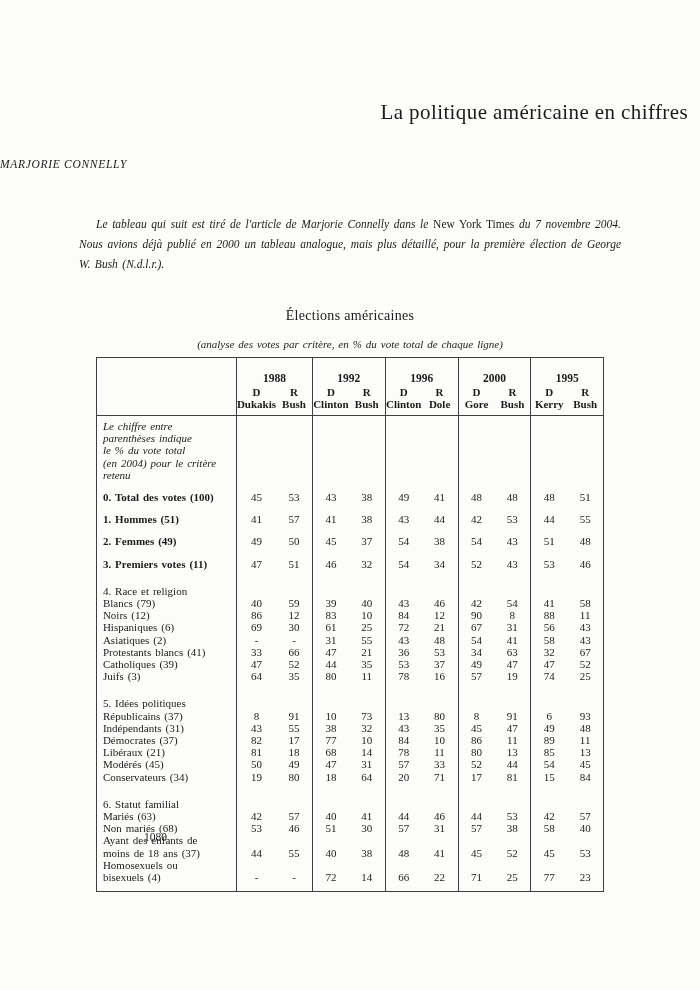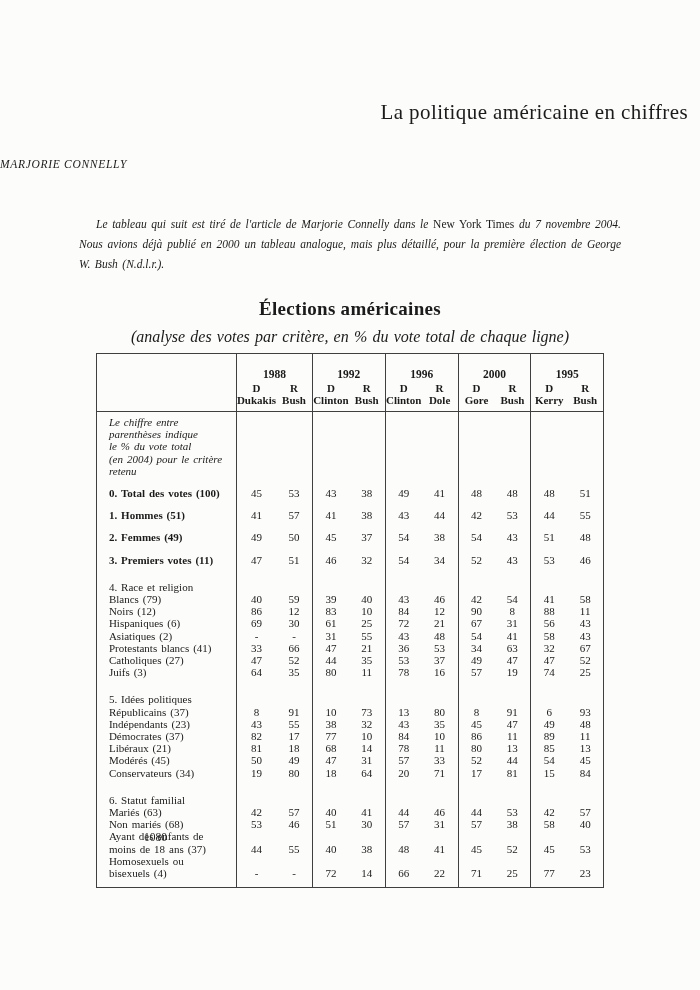--- a/index.html
+++ b/index.html
@@ -32,30 +32,30 @@
     margin:44px auto 0;
     font-size:11.5px;
     font-style:italic;
     line-height:20px;
     text-align:justify;
     text-indent:17px;
     word-spacing:1.6px;
   }
   .intro .roman{font-style:normal;}
   .tbl-title{
-    margin-top:24px;
+    margin-top:34px;
     text-align:center;
-    font-size:19px;
-    font-weight:bold;
+    font-size:14px;
+    font-weight:normal;
     letter-spacing:.3px;
   }
   .tbl-subtitle{
-    margin-top:8px;
+    margin-top:14px;
     text-align:center;
-    font-size:16px;
+    font-size:11px;
     font-style:italic;
     word-spacing:1.2px;
   }
   table.elections{
     border-collapse:collapse;
     table-layout:fixed;
     margin:7px auto 0;
     border:1.2px solid #3f3f3f;
   }
   col.c-label{width:140px;}
@@ -66,21 +66,21 @@
   thead th.cand{font-size:11px;font-weight:bold;padding-bottom:5px;padding-top:1px;}
   thead th.cand .line{line-height:12px;}
   thead tr.hdr2 th,thead th.corner{border-bottom:1px solid #3f3f3f;}
   .gs{border-left:1px solid #3f3f3f;}
   tbody td{
     font-size:11px;
     line-height:12.2px;
     vertical-align:bottom;
     text-align:center;
   }
-  tbody td.lbl{text-align:left;padding-left:12px;padding-right:4px;word-spacing:1.2px;}
+  tbody td.lbl{text-align:left;padding-left:6px;padding-right:4px;word-spacing:1.2px;}
   tbody tr.bold td.lbl{font-weight:bold;}
   tbody tr.section td.lbl{font-weight:normal;}
   tbody tr.note td{padding-top:4px;}
   tbody tr.note td.lbl{font-style:italic;font-weight:normal;}
   tbody tr.gap-md td{padding-top:10px;}
   tbody tr.gap-lg td{padding-top:15px;}
   tbody tr:last-child td{padding-bottom:8px;}
   .page-number{
     position:absolute;
     left:104px;top:831px;
@@ -306,21 +306,21 @@
           <td class="val gs">47</td>
           <td class="val">21</td>
           <td class="val gs">36</td>
           <td class="val">53</td>
           <td class="val gs">34</td>
           <td class="val">63</td>
           <td class="val gs">32</td>
           <td class="val">67</td>
         </tr>
         <tr class="data">
-          <td class="lbl">Catholiques (27)</td>
+          <td class="lbl">Catholiques (39)</td>
           <td class="val gs">47</td>
           <td class="val">52</td>
           <td class="val gs">44</td>
           <td class="val">35</td>
           <td class="val gs">53</td>
           <td class="val">37</td>
           <td class="val gs">49</td>
           <td class="val">47</td>
           <td class="val gs">47</td>
           <td class="val">52</td>
@@ -358,21 +358,21 @@
           <td class="val gs">10</td>
           <td class="val">73</td>
           <td class="val gs">13</td>
           <td class="val">80</td>
           <td class="val gs">8</td>
           <td class="val">91</td>
           <td class="val gs">6</td>
           <td class="val">93</td>
         </tr>
         <tr class="data">
-          <td class="lbl">Indépendants (23)</td>
+          <td class="lbl">Indépendants (31)</td>
           <td class="val gs">43</td>
           <td class="val">55</td>
           <td class="val gs">38</td>
           <td class="val">32</td>
           <td class="val gs">43</td>
           <td class="val">35</td>
           <td class="val gs">45</td>
           <td class="val">47</td>
           <td class="val gs">49</td>
           <td class="val">48</td>

